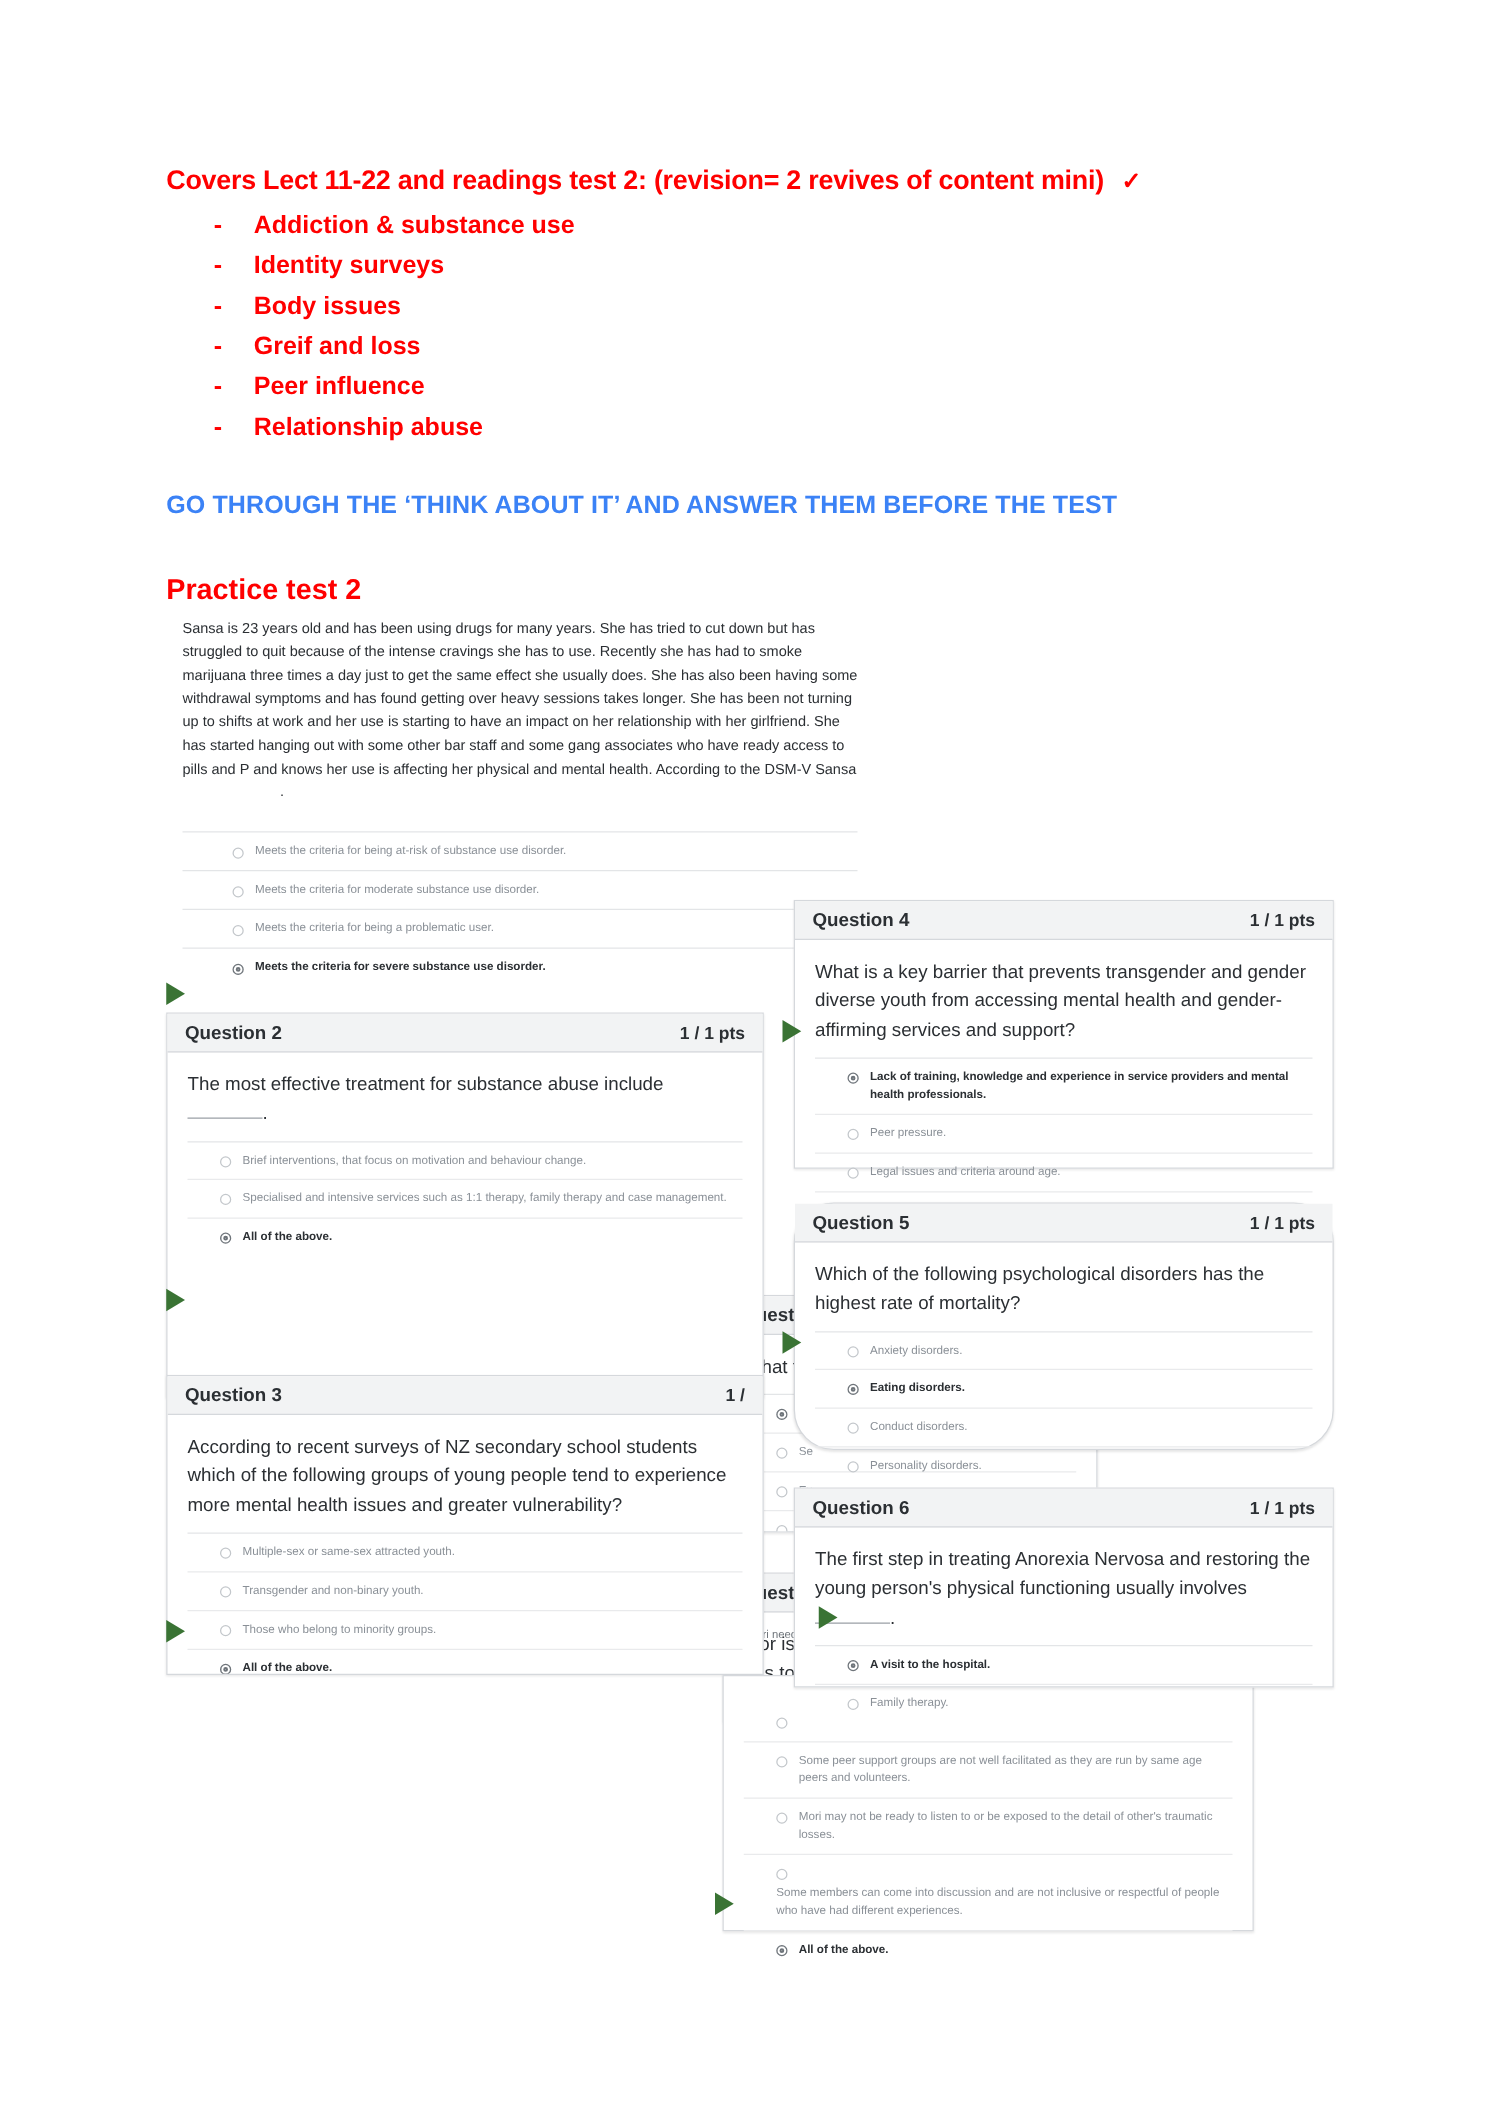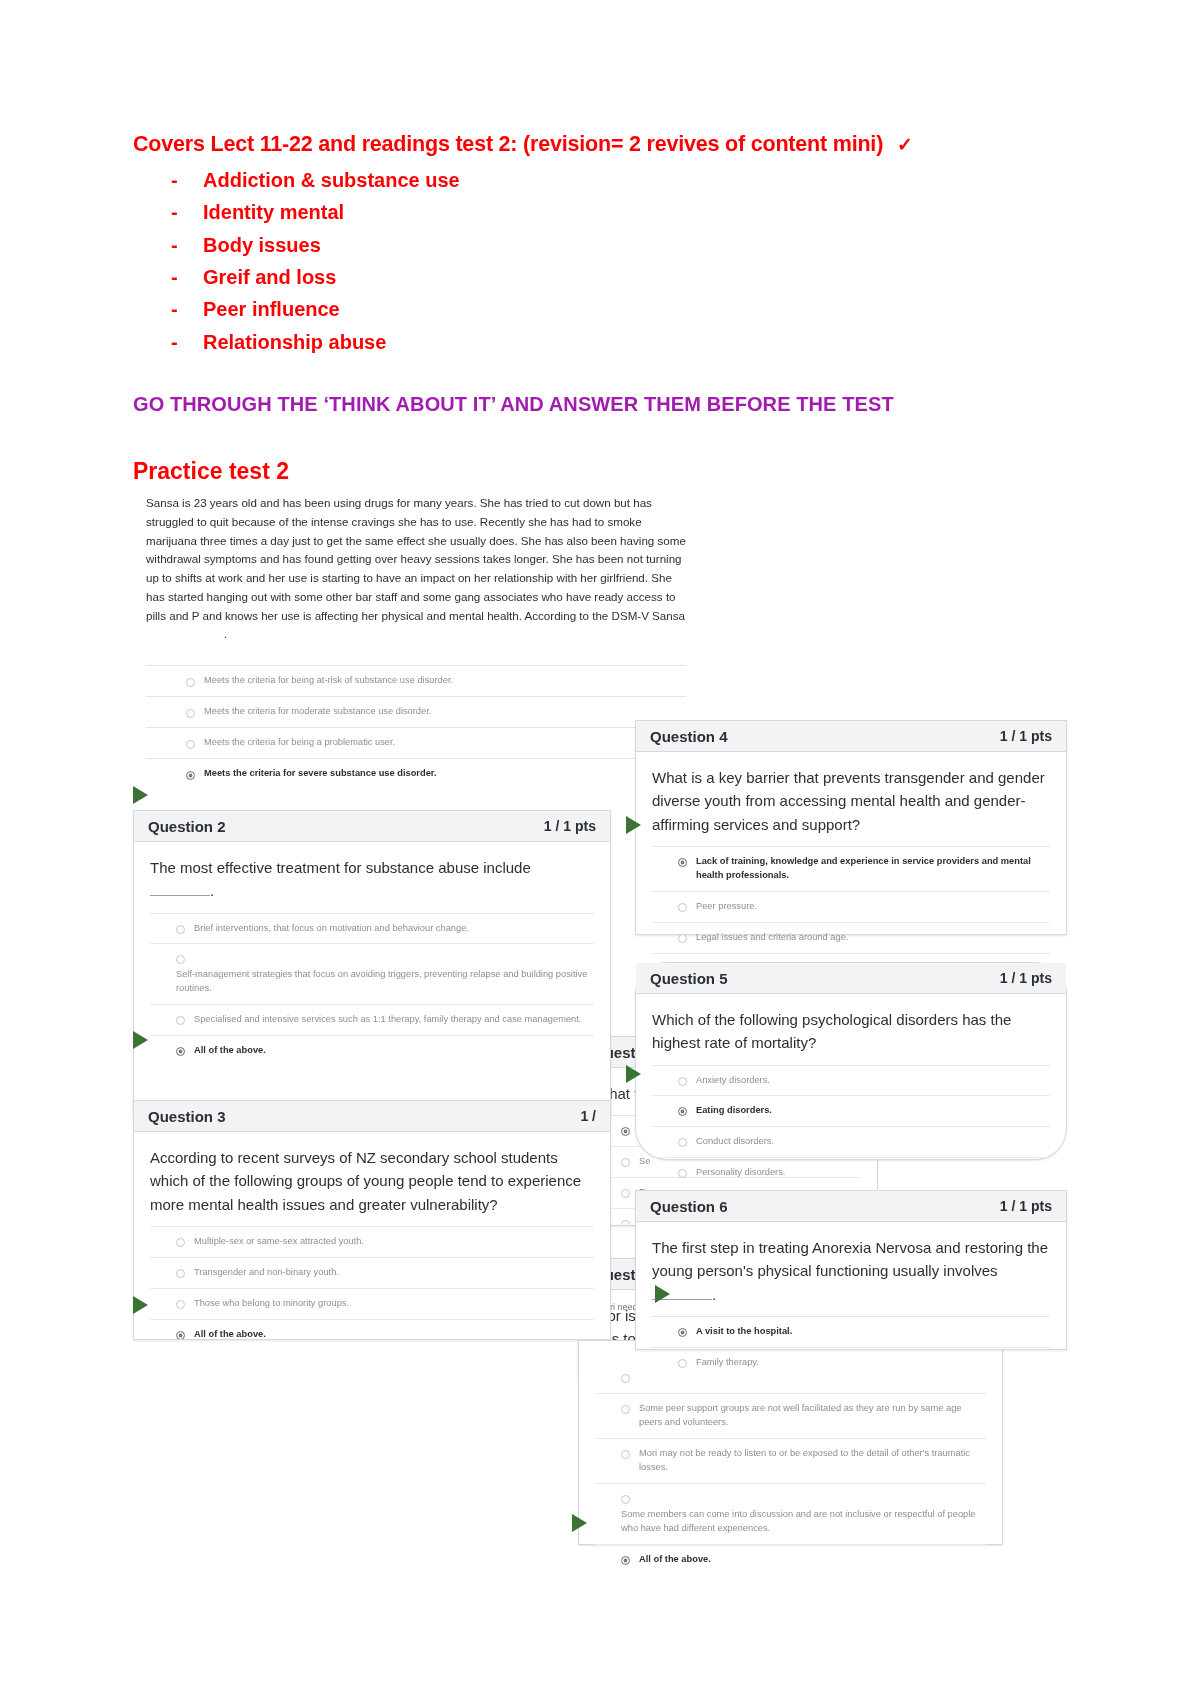--- a/index.html
+++ b/index.html
@@ -32,21 +32,21 @@
     line-height:1.62;
     position:relative;
     padding-left:70px;
   }
   .bullets li .dash {
     position:absolute; left:38px; top:0;
     font-weight:700;
   }
   .callout {
     position:absolute; left:133px; top:393px;
-    color:#a21caf; font-size:20px; font-weight:600;
+    color:#3b82f6; font-size:20px; font-weight:600;
     letter-spacing:0.1px; white-space:nowrap;
   }
   .section-title {
     position:absolute; left:133px; top:458px;
     color:#ff0000; font-size:23px; font-weight:700;
   }
 
   
   .stem {
     position:absolute; left:146px; top:494px; width:540px;
@@ -137,21 +137,21 @@
 <body>
 
 <div class="page">
 
   <div class="notes">
     <div class="notes-title">
       <span>Covers Lect 11-22 and readings test 2: (revision= 2 revives of content mini)</span><span class="tick">✓</span>
     </div>
     <ul class="bullets">
       <li><span class="dash">-</span><span>Addiction &amp; substance use</span></li>
-      <li><span class="dash">-</span><span>Identity mental</span></li>
+      <li><span class="dash">-</span><span>Identity surveys</span></li>
       <li><span class="dash">-</span><span>Body issues</span></li>
       <li><span class="dash">-</span><span>Greif and loss</span></li>
       <li><span class="dash">-</span><span>Peer influence</span></li>
       <li><span class="dash">-</span><span>Relationship abuse</span></li>
     </ul>
   </div>
 
   <div class="callout">GO THROUGH THE ‘THINK ABOUT IT’ AND ANSWER THEM BEFORE THE TEST</div>
   <div class="section-title">Practice test 2</div>
 
@@ -194,24 +194,20 @@
     </div>
     <div class="card-body">
       <div class="qtext">
         <span>The most effective treatment for substance abuse include</span> <span class="blank"></span><span>.</span>
       </div>
       <div class="options">
         <div class="opt">
           <span class="radio"></span>
           <span>Brief interventions, that focus on motivation and behaviour change.</span>
         </div>
-        <div class="opt stacked">
-          <span class="radio" style="display:block;"></span>
-          <span>Self-management strategies that focus on avoiding triggers, preventing relapse and building positive routines.</span>
-        </div>
         <div class="opt">
           <span class="radio"></span>
           <span>Specialised and intensive services such as 1:1 therapy, family therapy and case management.</span>
         </div>
         <div class="opt correct">
           <span class="radio"></span>
           <span>All of the above.</span>
         </div>
       </div>
     </div>

